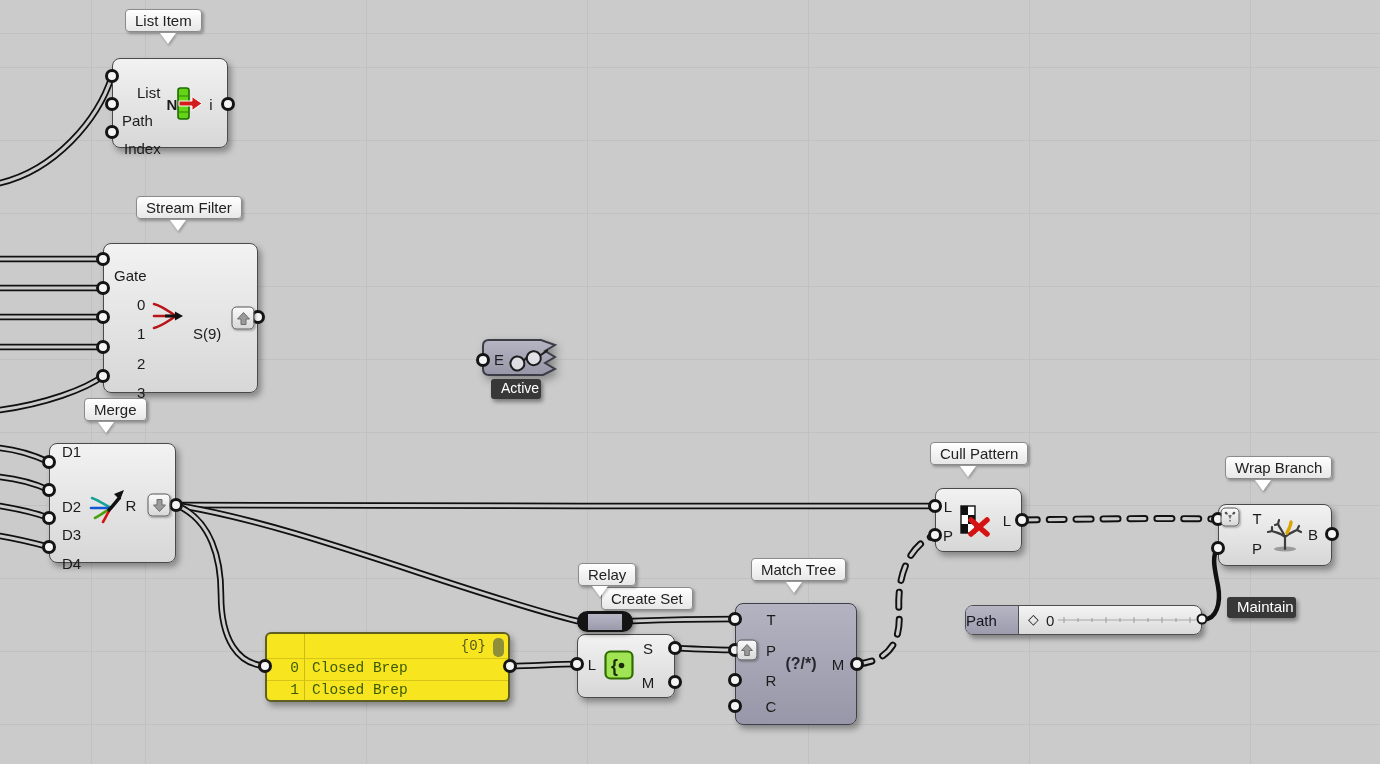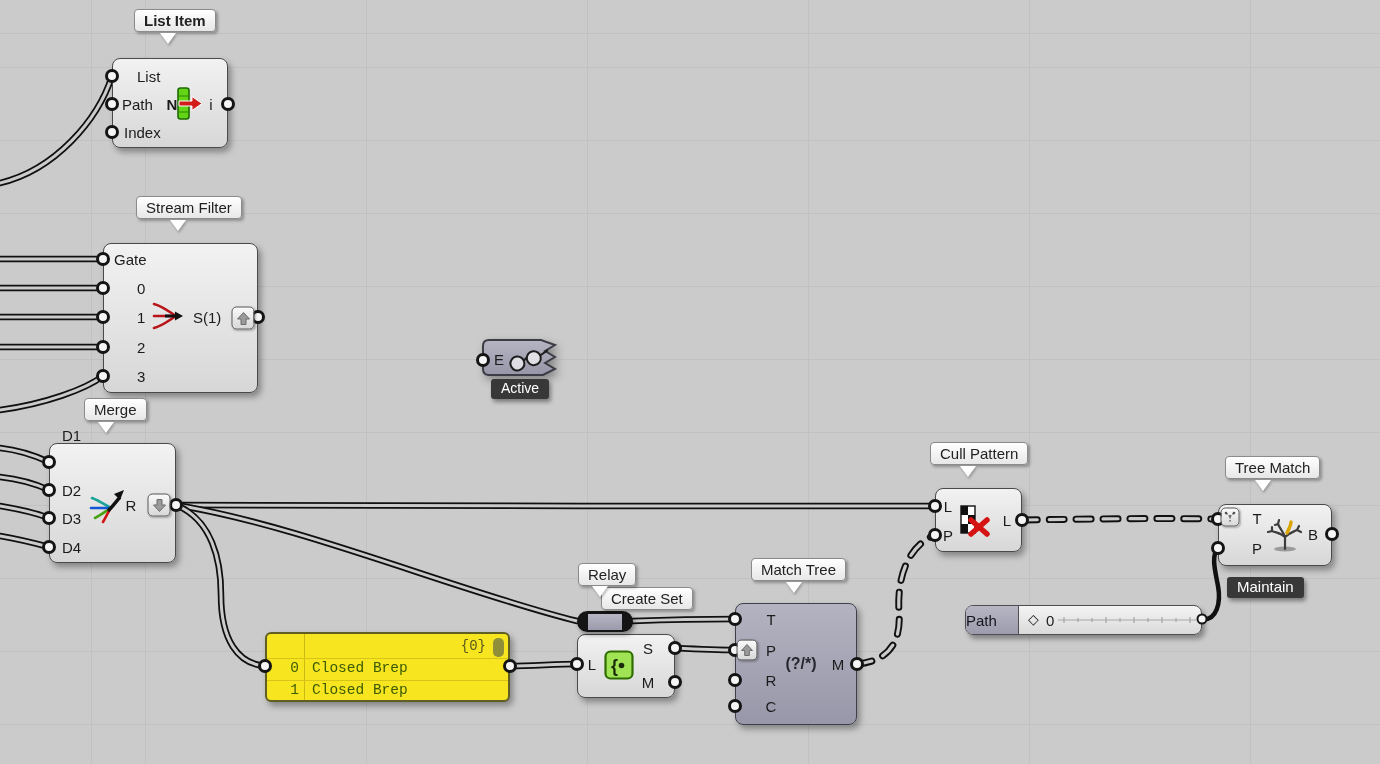--- a/index.html
+++ b/index.html
@@ -14,29 +14,29 @@
   .wi{fill:none;stroke:#cbcbcb;stroke-width:3;stroke-linecap:round;}
   .wo.dash{stroke-width:7;stroke-dasharray:15 12;}
   .wi.dash{stroke-width:3.2;stroke-dasharray:15 12;}
   .wsingle{fill:none;stroke:#101010;stroke-width:4.5;stroke-linecap:round;}
   .comp{position:absolute;z-index:2;background:linear-gradient(180deg,#f2f2f2,#d7d7d7);
     border:1.5px solid #4a4a4a;border-radius:8px;box-shadow:3px 4px 6px rgba(0,0,0,.35);box-sizing:border-box;}
   .comp.lav{background:linear-gradient(180deg,#b4b3c1,#9897a9);border-color:#3f3f4a;}
   .port{position:absolute;z-index:3;width:14px;height:14px;border-radius:50%;background:#f5f5f5;
     border:3px solid #141414;box-sizing:border-box;transform:translate(-50%,-50%);}
   .port.small{width:11px;height:11px;border-width:2.5px;}
-  .lbl{position:absolute;z-index:3;font-size:15px;color:#1b1b1b;transform:translateY(-50%);white-space:nowrap;}
+  .lbl{position:absolute;z-index:3;font-size:15px;color:#1b1b1b;transform:translateY(-50%);white-space:nowrap;margin-top:16px;}
   .clbl{position:absolute;z-index:3;font-size:15px;color:#1b1b1b;transform:translate(-50%,-50%);white-space:nowrap;}
   .tip{position:absolute;z-index:5;background:linear-gradient(180deg,#ffffff,#e7e7e7);
     border:1px solid #8b8b8b;border-radius:4px;padding:2px 9px;font-size:15px;color:#222;
     box-shadow:2px 2px 3px rgba(0,0,0,.3);white-space:nowrap;}
   .tail{position:absolute;z-index:6;width:0;height:0;border:8px solid transparent;border-top:11px solid #fff;
     filter:drop-shadow(1px 2px 1px rgba(0,0,0,.25));}
   .tag{position:absolute;z-index:4;background:#383838;color:#fff;border-radius:3px;
-    padding:1px 10px 3px 10px;font-size:15px;box-shadow:2px 3px 4px rgba(0,0,0,.4);white-space:nowrap;}
+    padding:1px 2px 3px 10px;font-size:15px;box-shadow:2px 3px 4px rgba(0,0,0,.4);white-space:nowrap;}
   .sqbtn{position:absolute;z-index:4;width:23px;height:23px;border:1.5px solid #5a5a5a;border-radius:5px;
     background:linear-gradient(180deg,#fafafa,#d8d8d8);transform:translate(-50%,-50%);
     box-shadow:1px 1px 2px rgba(0,0,0,.25);display:flex;align-items:center;justify-content:center;box-sizing:border-box;}
   .icon{position:absolute;z-index:3;}
   
   .panel{position:absolute;z-index:2;background:#f6e51f;border:2px solid #5f5f24;border-radius:6px;
     box-shadow:3px 4px 6px rgba(0,0,0,.35);box-sizing:border-box;}
   .panel .vdiv{position:absolute;left:37px;top:0;bottom:0;width:1px;background:#cdbb15;}
   .panel .hline{position:absolute;left:0;right:0;height:1px;background:#d6c418;}
   .panel .nub{position:absolute;right:4px;top:4px;width:11px;height:19px;background:#8f8f3a;border-radius:5px;}
@@ -97,21 +97,21 @@
       <path class="wo" d="M 675,648 C 695,649 715,650 735,650"></path>
         <path class="wi" d="M 675,648 C 695,649 715,650 735,650"></path>
       <path class="wo dash" d="M 857,664 C 892,661 901,638 899,612 C 897,580 906,547 935,535"></path>
         <path class="wi dash" d="M 857,664 C 892,661 901,638 899,612 C 897,580 906,547 935,535"></path>
       <path class="wo dash" d="M 1022,520 C 1090,519 1150,518 1218,519"></path>
         <path class="wi dash" d="M 1022,520 C 1090,519 1150,518 1218,519"></path>
       <path class="wsingle" d="M 1202,619 C 1217,621 1221,602 1218,586 C 1215,570 1211,556 1218,548"></path>
     </g>
   </svg>
 
-  <div class="tip" style="left:134px;top:9px;font-weight:bold;"><span>List Item</span></div>
+  <div class="tip" style="left:125px;top:9px;"><span>List Item</span></div>
   <div class="tail" style="left:160px;top:33px;"></div>
   <div class="comp" style="left:112px;top:58px;width:116px;height:90px;"></div>
   <div class="port" style="left:112px;top:76px;"></div>
   <div class="port" style="left:112px;top:104px;"></div>
   <div class="port" style="left:112px;top:132px;"></div>
   <div class="port" style="left:228px;top:104px;"></div>
   <span class="lbl" style="left:137px;top:76px;">List</span>
   <span class="lbl" style="left:122px;top:104px;">Path</span>
   <span class="lbl" style="left:124px;top:132px;">Index</span>
   <span class="clbl" style="left:172px;top:104px;font-weight:bold;">N</span>
@@ -137,21 +137,21 @@
   <span class="lbl" style="left:137px;top:317px;">1</span>
   <span class="lbl" style="left:137px;top:347px;">2</span>
   <span class="lbl" style="left:137px;top:376px;">3</span>
   <svg class="icon" style="left:152px;top:301px;" width="36" height="32">
     <path d="M2,3 C10,5 16,10 24,15" fill="none" stroke="#b91418" stroke-width="2.6" stroke-linecap="round"></path>
     <path d="M2,15 L20,15" fill="none" stroke="#b91418" stroke-width="2.6" stroke-linecap="round"></path>
     <path d="M2,27 C10,25 16,20 24,15" fill="none" stroke="#b91418" stroke-width="2.6" stroke-linecap="round"></path>
     <path d="M13,15 L26,15" fill="none" stroke="#111" stroke-width="3"></path>
     <polygon points="31,15 23,10.5 23,19.5" fill="#111"></polygon>
   </svg>
-  <span class="lbl" style="left:193px;top:317px;">S(1)</span>
+  <span class="lbl" style="left:193px;top:317px;">S(9)</span>
   <div class="sqbtn" style="left:243px;top:318px;">
     <svg width="16" height="16">
         <polygon points="8,2 14,8.5 10.5,8.5 10.5,14 5.5,14 5.5,8.5 2,8.5" fill="#9a9a9a" stroke="#6d6d6d" stroke-width="1"></polygon>
       </svg>
   </div>
 
   <div class="tip" style="left:84px;top:398px;"><span>Merge</span></div>
   <div class="tail" style="left:98px;top:422px;"></div>
   <div class="comp" style="left:49px;top:443px;width:127px;height:120px;"></div>
   <div class="port" style="left:49px;top:462px;"></div>
@@ -267,42 +267,42 @@
   <span class="clbl" style="left:948px;top:535px;">P</span>
   <svg class="icon" style="left:959px;top:504px;" width="36" height="36">
     <rect x="2" y="2" width="14" height="27" fill="#fff" stroke="#111" stroke-width="1.4"></rect>
     <rect x="2" y="2" width="7" height="9" fill="#111"></rect>
       <rect x="9" y="11" width="7" height="9" fill="#111"></rect>
       <rect x="2" y="20" width="7" height="9" fill="#111"></rect>
     <path d="M12,16 L28,30 M28,16 L12,30" stroke="#d61313" stroke-width="5.5" stroke-linecap="round"></path>
   </svg>
   <span class="clbl" style="left:1007px;top:520px;">L</span>
 
-  <div class="tip" style="left:1225px;top:456px;"><span>Tree Match</span></div>
+  <div class="tip" style="left:1225px;top:456px;"><span>Wrap Branch</span></div>
   <div class="tail" style="left:1255px;top:480px;"></div>
   <div class="comp" style="left:1218px;top:504px;width:114px;height:62px;"></div>
   <div class="port" style="left:1218px;top:519px;"></div>
   <div class="port" style="left:1218px;top:548px;"></div>
   <div class="port" style="left:1332px;top:534px;"></div>
   <div class="sqbtn" style="left:1230px;top:517px;width:19px;height:19px;">
     <svg width="13" height="13">
       <path d="M2.5,2.5 L6.5,6 M10.5,2.5 L6.5,6 M6.5,6 L6.5,11" fill="none" stroke="#6c6c6c" stroke-width="1.6" stroke-dasharray="2 1.5"></path>
       <circle cx="2.5" cy="2.5" r="1.3" fill="#555"></circle>
         <circle cx="10.5" cy="2.5" r="1.3" fill="#555"></circle>
     </svg>
   </div>
   <span class="clbl" style="left:1257px;top:518px;">T</span>
   <span class="clbl" style="left:1257px;top:548px;">P</span>
   <svg class="icon" style="left:1266px;top:518px;" width="40" height="36">
     <ellipse cx="19" cy="31" rx="11" ry="2.4" fill="rgba(0,0,0,.3)"></ellipse>
     <path d="M19,31 L19,19 M19,19 C15,15 11,15 6,13 M6,13 L2,14 M6,13 L6,9 M19,19 C17,13 14,11 12,6 M12,6 L9,7 M12,6 L13,2 M19,19 C23,15 27,14 31,12 M31,12 L35,14 M31,12 L33,8" fill="none" stroke="#3d3d3d" stroke-width="2.2" stroke-linecap="round"></path>
     <path d="M21,15 C23,10 25,8 25,4" fill="none" stroke="#dca400" stroke-width="3.4" stroke-linecap="round"></path>
   </svg>
   <span class="clbl" style="left:1313px;top:534px;">B</span>
-  <div class="tag" style="left:1227px;top:577px;"><span>Maintain</span></div>
+  <div class="tag" style="left:1227px;top:597px;"><span>Maintain</span></div>
 
   <div class="slider" style="left:965px;top:605px;">
     <div class="nub">
         <span>Path</span>
       </div>
     <span class="handle">◇</span>
     <span class="val">0</span>
     <svg style="position:absolute;left:92px;top:0;" width="140" height="27">
       <line x1="0" y1="14" x2="138" y2="14" stroke="#a8a8a8" stroke-width="1"></line>
       <g stroke="#9a9a9a" stroke-width="1">

